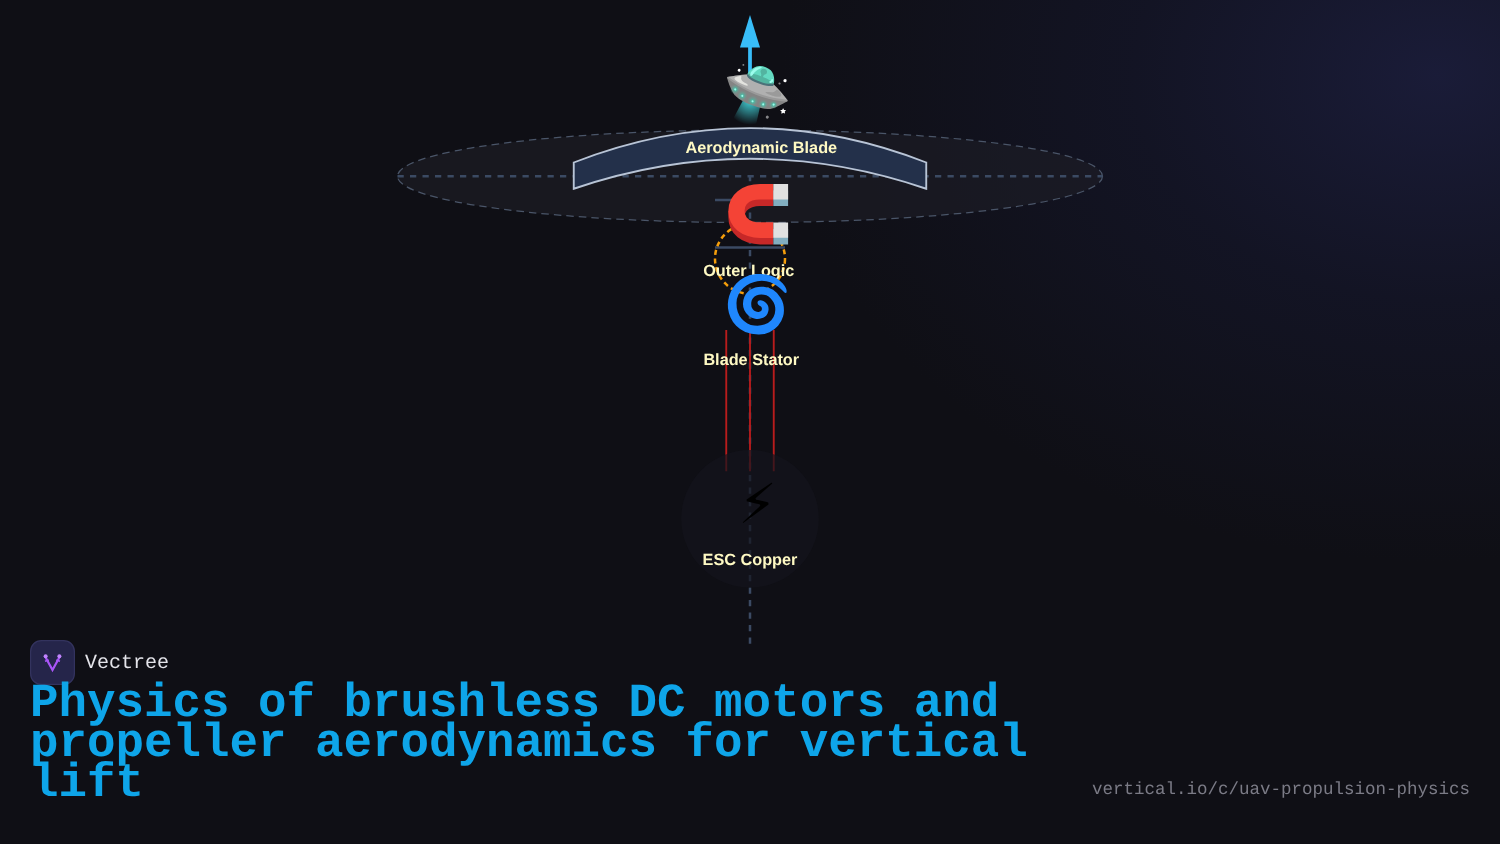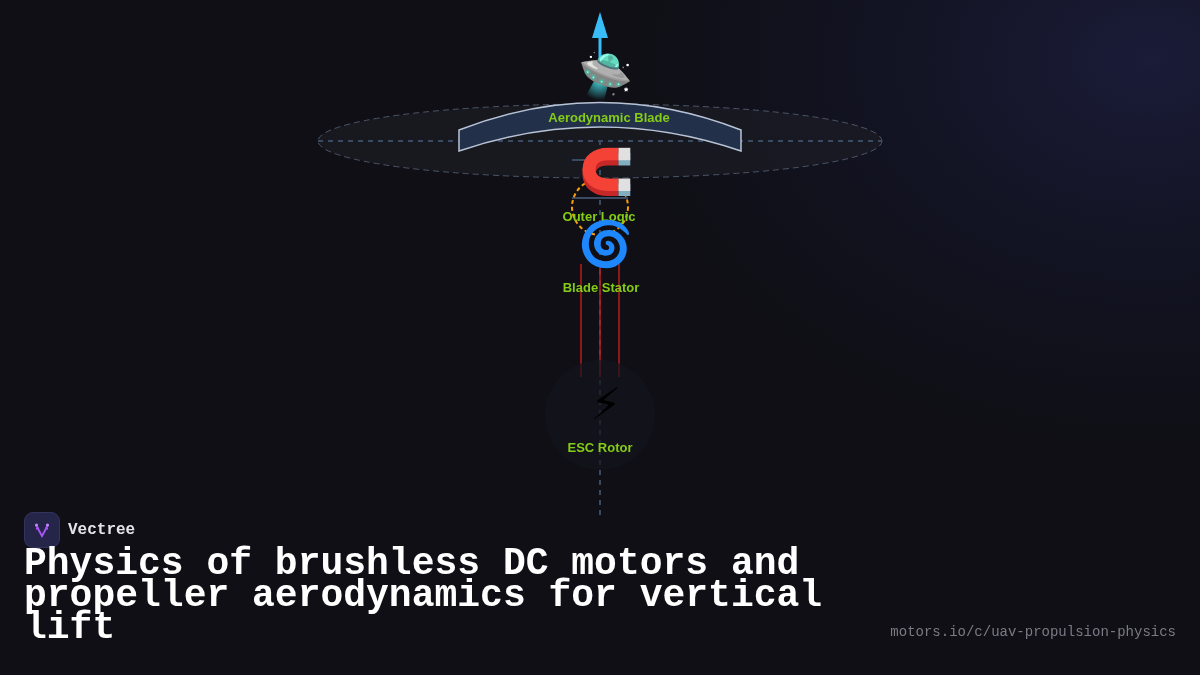--- a/index.html
+++ b/index.html
@@ -9,46 +9,46 @@
       font-family: "Liberation Sans", sans-serif;
     }
     .bg-glow {
       position: absolute; inset: 0;
       background: radial-gradient(ellipse 700px 520px at 1150px 60px, rgba(28,30,62,0.85) 0%, rgba(22,24,48,0.55) 35%, rgba(15,15,21,0) 75%);
       pointer-events: none;
     }
     .diagram { position: absolute; left: 0; top: 0; width: 1200px; height: 675px; }
     .node-label {
       position: absolute; transform: translateX(-50%);
-      color: #84cc16; font-weight: bold; font-size: 13px; white-space: nowrap;
+      color: #fef9c3; font-weight: bold; font-size: 13px; white-space: nowrap;
       font-family: "Liberation Sans", sans-serif;
     }
     .emoji {
       position: absolute; transform: translateX(-50%);
       font-size: 44px; line-height: 1;
       font-family: "DejaVu Sans", sans-serif;
     }
     .esc-halo {
       position: absolute; width: 110px; height: 110px; border-radius: 50%;
       left: 545px; top: 360px; background: rgba(20,20,28,0.7);
     }
     .brand {
       position: absolute; left: 24px; top: 512px; display: flex; align-items: center; gap: 8px;
     }
     .brand-logo {
       width: 34px; height: 34px; border-radius: 9px;
       background: #25254a; border: 1px solid #33335e;
       display: flex; align-items: center; justify-content: center;
     }
     .brand-name {
-      color: #e4e4ea; font-family: "Liberation Mono", monospace; font-weight: bold; font-size: 16px;
+      color: #e4e4ea; font-family: "Liberation Mono", monospace; font-weight: normal; font-size: 16px;
     }
     .title {
       position: absolute; left: 24px; top: 548px; width: 820px;
-      color: #ffffff; font-family: "Liberation Mono", monospace; font-weight: bold;
+      color: #0ea5e9; font-family: "Liberation Mono", monospace; font-weight: bold;
       font-size: 38px; line-height: 32px; letter-spacing: 0px; margin: 0;
     }
     .url {
       position: absolute; right: 24px; top: 624px;
       color: #7b7b86; font-family: "Liberation Mono", monospace; font-size: 14px;
     }
   </style>
 </head>
 <body>
 
@@ -81,30 +81,30 @@
   <div class="node-label" style="left:609px;top:110px;">Aerodynamic Blade</div>
 
   <div class="emoji" style="left:607px;top:150px;">🧲</div>
   <div class="node-label" style="left:599px;top:209px;">Outer Logic</div>
 
   <div class="emoji" style="left:606px;top:222px;">🌀</div>
   <div class="node-label" style="left:601px;top:280px;">Blade Stator</div>
 
   <div class="esc-halo"></div>
   <div class="emoji" style="left:606px;top:382px;">⚡</div>
-  <div class="node-label" style="left:600px;top:440px;">ESC Rotor</div>
+  <div class="node-label" style="left:600px;top:440px;">ESC Copper</div>
 </div>
 
 <div class="brand">
   <div class="brand-logo">
     <svg width="18" height="18" viewBox="0 0 18 18">
       <path d="M3 4 L9 15 L15 4" fill="none" stroke="#a855f7" stroke-width="1.8"></path>
       <circle cx="3.5" cy="4" r="1.6" fill="#c084fc"></circle>
       <circle cx="14.5" cy="4" r="1.6" fill="#c084fc"></circle>
       <path d="M3 8 L6 7 M15 8 L12 7" stroke="#a855f7" stroke-width="1.4"></path>
     </svg>
   </div>
   <span class="brand-name">Vectree</span>
 </div>
 
 <h1 class="title">Physics of brushless DC motors and propeller aerodynamics for vertical lift</h1>
 
-<div class="url">motors.io/c/uav-propulsion-physics</div>
+<div class="url">vertical.io/c/uav-propulsion-physics</div>
 
 </body></html>

